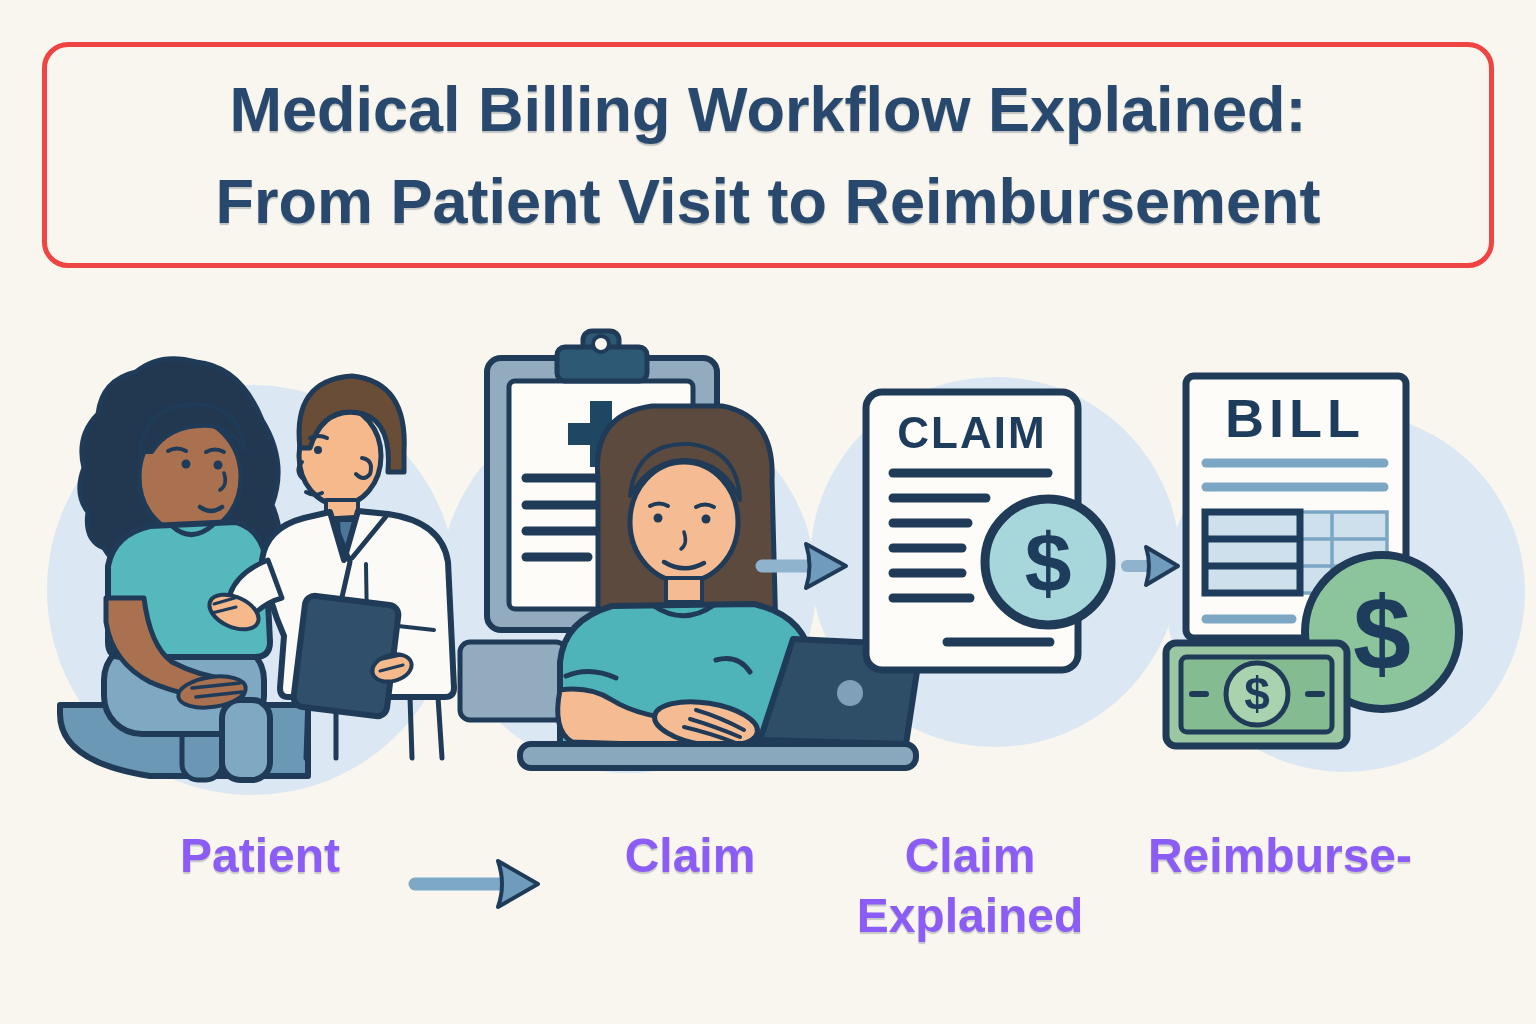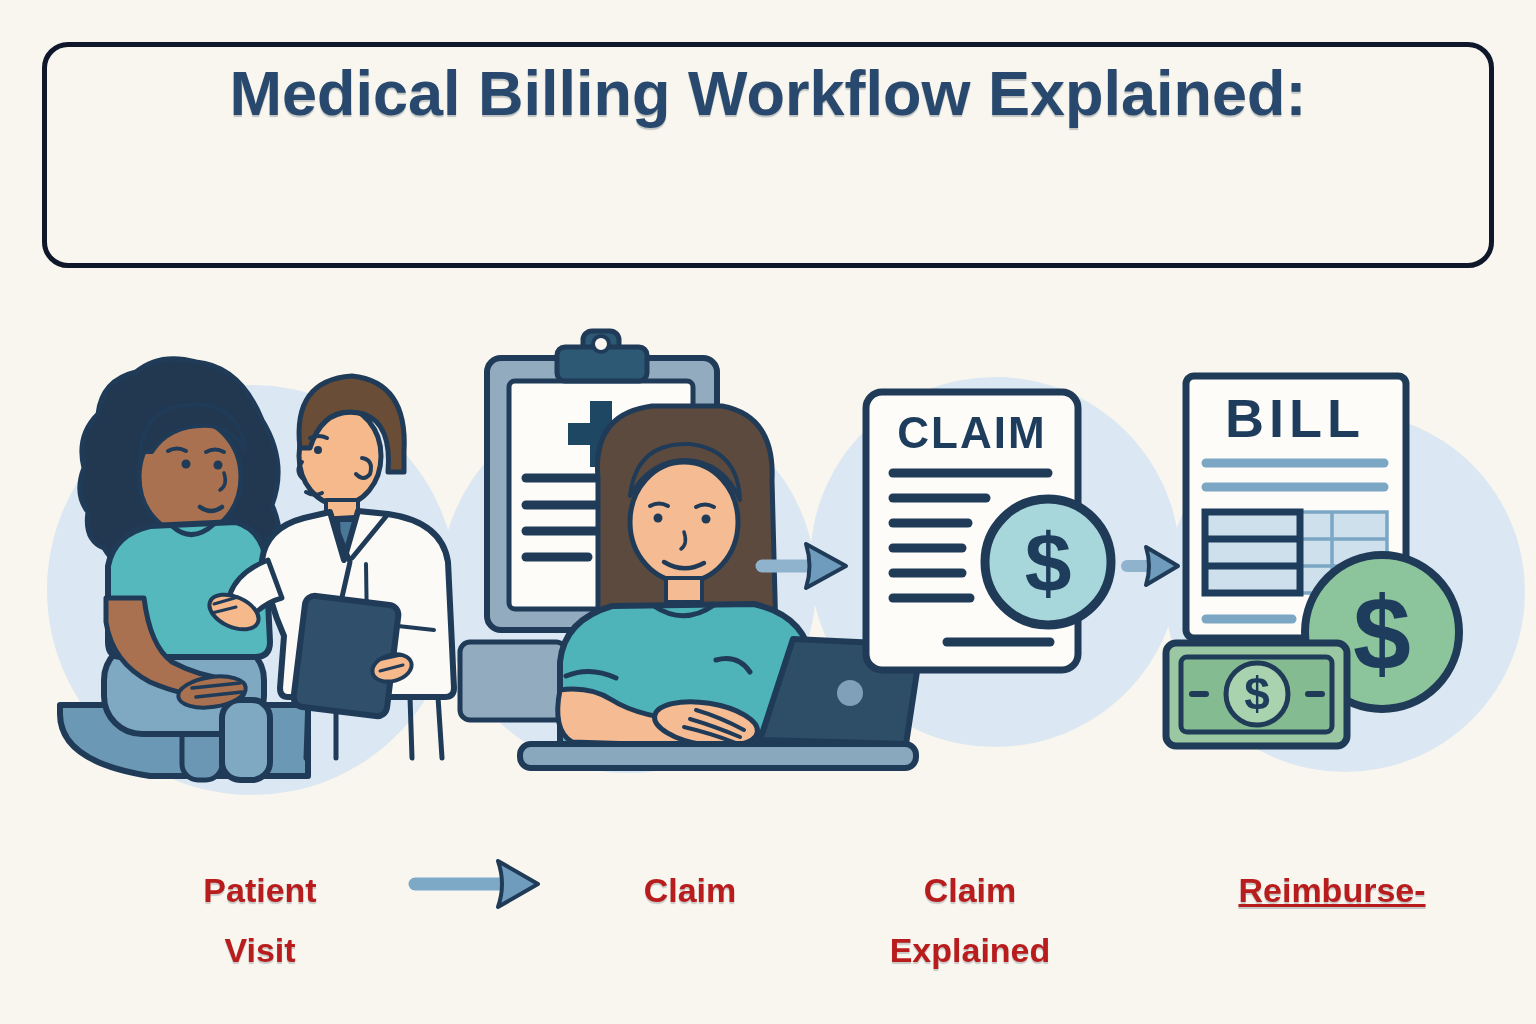--- a/index.html
+++ b/index.html
@@ -1,44 +1,44 @@
 <!DOCTYPE html>
 <html><head>
 <meta charset="utf-8">
 <style>
   html,body{margin:0;padding:0;}
   body{width:1536px;height:1024px;background:#f8f6ee;font-family:"Liberation Sans",sans-serif;overflow:hidden;}
   .canvas{position:relative;width:1536px;height:1024px;background:#f8f6ee;}
 
   
   .title-box{position:absolute;left:42px;top:42px;width:1442px;height:216px;
-    border:5px solid #0f172a;border-radius:26px;
-    display:flex;flex-direction:column;align-items:center;}
+    border:5px solid #ef4444;border-radius:26px;
+    display:flex;flex-direction:column;align-items:center;justify-content:center;}
   .title-line{font-size:63px;font-weight:bold;color:#28496d;line-height:92px;white-space:nowrap;
     text-shadow:0 2px 1px rgba(23,42,64,0.25);letter-spacing:0;}
 
   
   #illustration{position:absolute;left:0;top:0;width:1536px;height:1024px;}
   .ol6{stroke:#1f3b58;stroke-width:6;stroke-linejoin:round;stroke-linecap:round;}
   .ol5{stroke:#1f3b58;stroke-width:5;stroke-linejoin:round;stroke-linecap:round;}
   .ol4{stroke:#1f3b58;stroke-width:4;stroke-linejoin:round;stroke-linecap:round;}
   .ol7{stroke:#1f3b58;stroke-width:7;stroke-linejoin:round;stroke-linecap:round;}
   .ln{fill:none;stroke:#1f3b58;stroke-linecap:round;stroke-linejoin:round;}
   .docline{fill:none;stroke:#1f3b58;stroke-width:9;stroke-linecap:round;}
   .blueline{fill:none;stroke:#7ba6c4;stroke-width:9;stroke-linecap:round;}
   .gridline{fill:none;stroke:#7ba6c4;stroke-width:3.5;}
   text{font-family:"Liberation Sans",sans-serif;font-weight:bold;fill:#1e3d5c;}
 
   
-  .stage-label{position:absolute;top:826px;text-align:center;font-weight:bold;color:#b91c1c;
-    font-size:34px;line-height:60px;text-shadow:0 2px 1px rgba(23,42,64,0.22);margin-top:34px;}
+  .stage-label{position:absolute;top:826px;text-align:center;font-weight:bold;color:#8b5cf6;
+    font-size:48px;line-height:60px;text-shadow:0 2px 1px rgba(23,42,64,0.22);}
   #label-0{left:115px;width:290px;}
   #label-1{left:545px;width:290px;}
   #label-2{left:810px;width:320px;}
-  #label-3{left:1177px;width:310px;text-decoration:underline;}
+  #label-3{left:1125px;width:310px;}
 </style>
 </head>
 <body>
 
 <div class="canvas">
 
   <svg id="illustration" viewBox="0 0 1536 1024" aria-hidden="true">
 
     <g>
       <circle cx="252" cy="590" r="205" fill="#dbe7f2"></circle>
@@ -211,25 +211,25 @@
     </g>
 
     <g>
       <path d="M415,884 L500,884" fill="none" stroke="#7ea9c6" stroke-width="13" stroke-linecap="round"></path>
       <path d="M498,861 L538,884 L498,907 Q506,884 498,861 Z" fill="#6f9cbd" stroke="#6f9cbd" class="ol4"></path>
     </g>
   </svg>
 
   <div class="title-box">
     <div class="title-line">Medical Billing Workflow Explained:</div>
+    <div class="title-line">From Patient Visit to Reimbursement</div>
   </div>
 
   <div class="stage-label" id="label-0">
     <div>Patient</div>
-    <div>Visit</div>
   </div>
   <div class="stage-label" id="label-1">
     <div>Claim</div>
   </div>
   <div class="stage-label" id="label-2">
     <div>Claim</div>
     <div>Explained</div>
   </div>
   <div class="stage-label" id="label-3">
     <div>Reimburse-</div>

